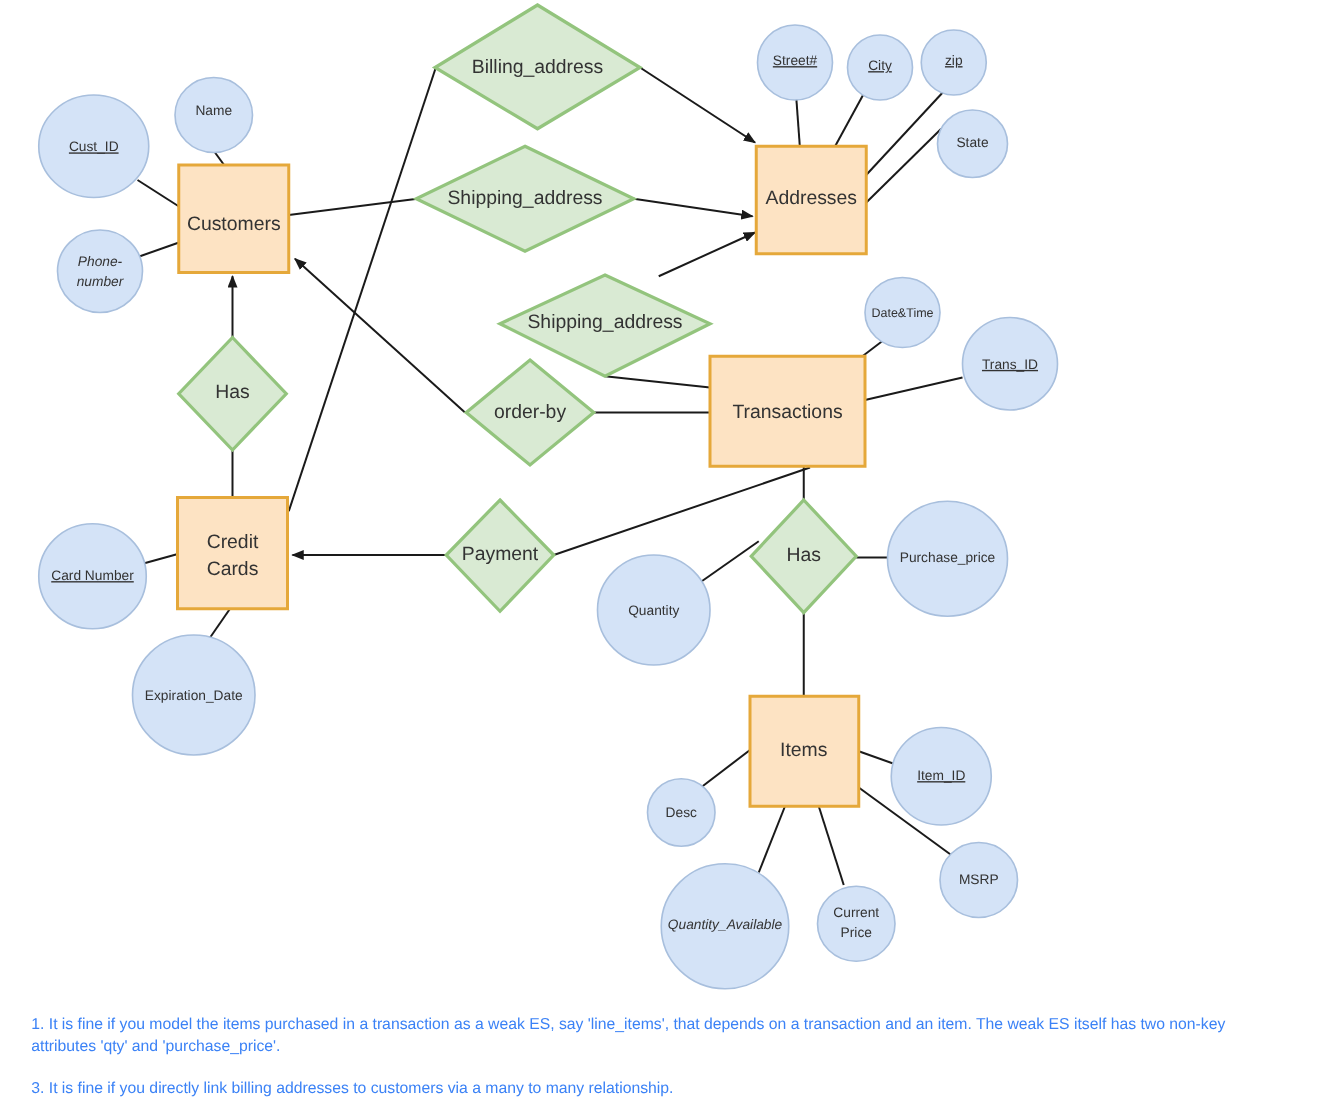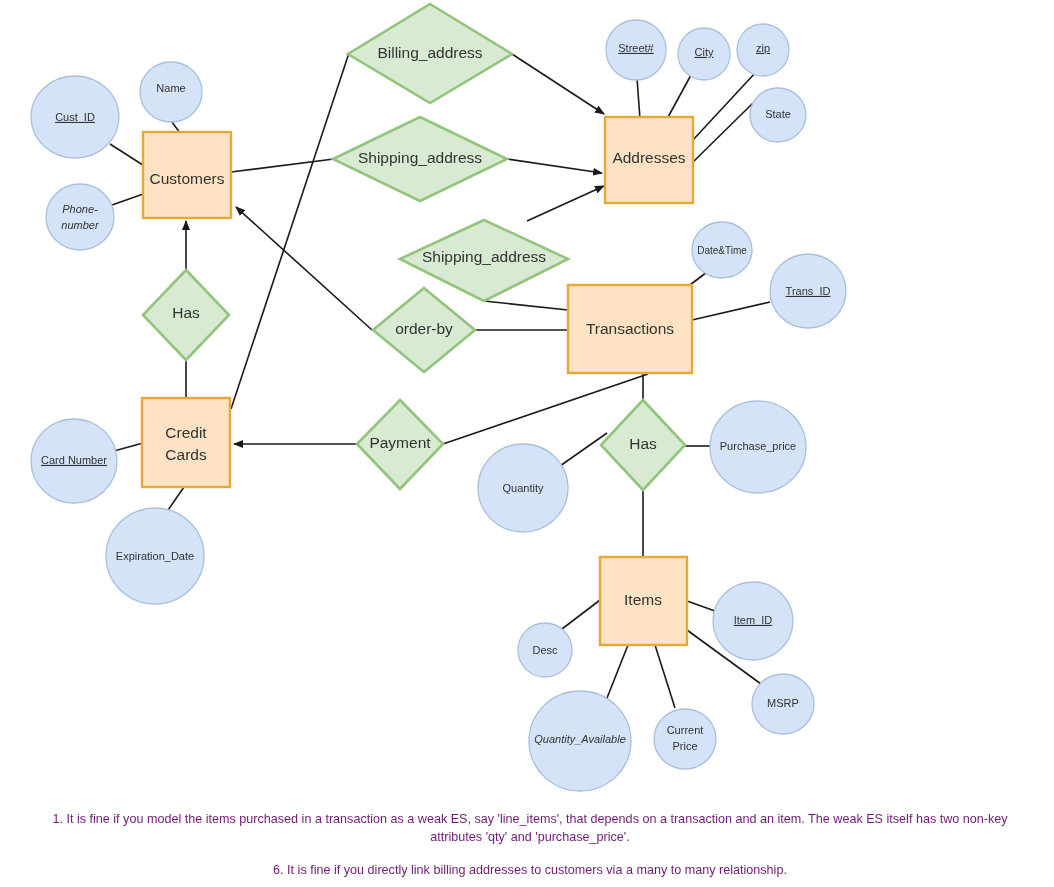--- a/index.html
+++ b/index.html
@@ -11,21 +11,21 @@
   .rel-diamond{fill:#d9ead3;stroke:#93c47d;stroke-width:2.6;}
   .attr-ellipse{fill:#d4e3f7;stroke:#a8bfdd;stroke-width:1.3;}
   .lbl{font-family:"Liberation Sans",sans-serif;fill:#333333;text-anchor:middle;dominant-baseline:middle;}
   .lbl-entity{font-size:15.5px;}
   .lbl-rel{font-size:15.5px;}
   .lbl-attr{font-size:11px;}
   .lbl-attr-sm{font-size:10px;}
   .key{text-decoration:underline;}
   .ital{font-style:italic;}
   .notes{position:absolute;left:25px;top:810px;width:1010px;}
-  .note{font-size:12.6px;line-height:1.45;color:#701a75;margin:0 0 14px 0;text-align:center;}
+  .note{font-size:12.6px;line-height:1.45;color:#3b82f6;margin:0 0 14px 0;}
   .note:last-child{margin-bottom:0;}
 </style>
 </head>
 <body>
 
 <div id="stage">
 
   <svg id="er-canvas" viewBox="0 0 1054 800">
     <defs>
       <marker id="arrowhead" markerWidth="10" markerHeight="8" refX="9" refY="4" orient="auto" markerUnits="userSpaceOnUse">
@@ -244,16 +244,16 @@
 
       <g>
         <rect class="entity-box" x="600" y="557" width="87" height="88"></rect>
         <text class="lbl lbl-entity" x="643" y="601">Items</text>
       </g>
     </g>
   </svg>
 
   <div class="notes">
     <p class="note">1. It is fine if you model the items purchased in a transaction as a weak ES, say 'line_items', that depends on a transaction and an item. The weak ES itself has two non-key attributes 'qty' and 'purchase_price'.</p>
-    <p class="note">6. It is fine if you directly link billing addresses  to customers via a many to many relationship.</p>
+    <p class="note">3. It is fine if you directly link billing addresses  to customers via a many to many relationship.</p>
   </div>
 
 </div>
 
 </body></html>

